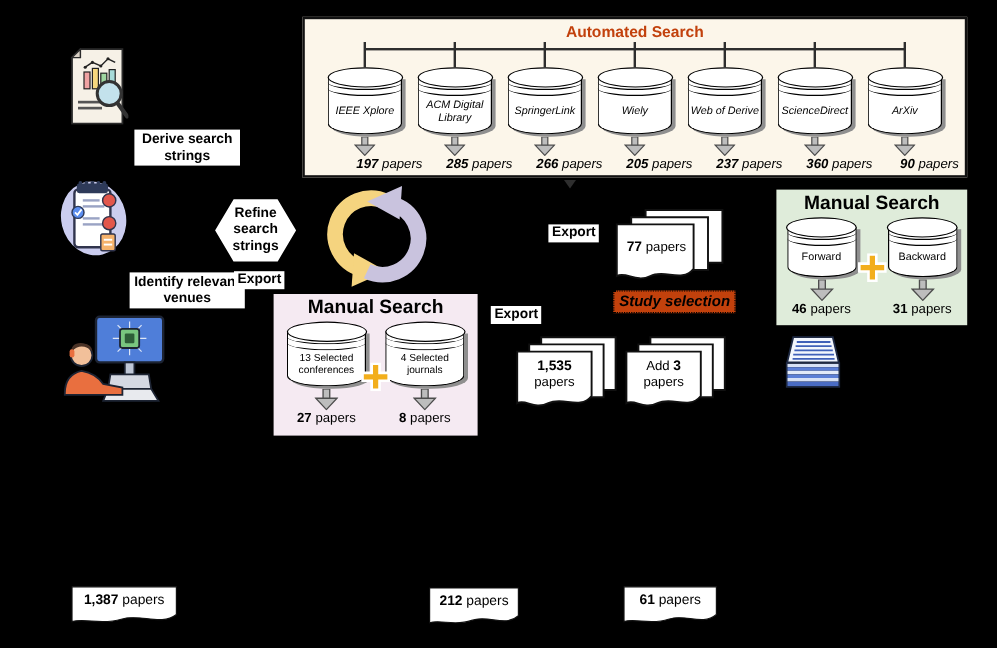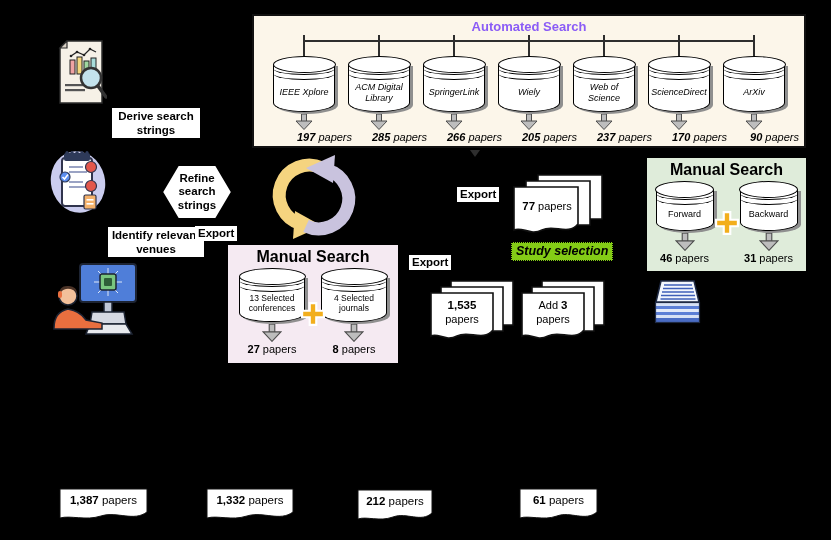--- a/index.html
+++ b/index.html
@@ -5,21 +5,21 @@
   * { box-sizing: border-box; margin: 0; padding: 0; }
   html,body { background:#000; }
   body { font-family:"Liberation Sans", sans-serif; }
   #canvas { position:relative; width:831px; height:540px; background:#000; overflow:hidden; }
 
   .abs { position:absolute; }
 
   
   .auto-panel { left:252px; top:14px; width:554px; height:134px;
     background:#FCF6EA; border:2px solid #111; }
-  .auto-title { text-align:center; font-weight:bold; font-size:13px; margin-top:3px; color:#8b5cf6; }
+  .auto-title { text-align:center; font-weight:bold; font-size:13px; margin-top:3px; color:#c2410c; }
   .connector { position:absolute; top:24px; left:50px; right:50px; height:2px; background:#2e2e2e; }
   .db-row { display:flex; justify-content:space-between; padding:0 14px; margin-top:1px;font-style:italic; }
   .db-col { width:72px; display:flex; flex-direction:column; align-items:center; }
   .stub { width:2px; height:21px; background:#2e2e2e; }
 
   
   .cyl { position:relative; width:62px; height:48px; background:#fff;
     border:1.5px solid #000; border-top:none;
     border-radius:0 0 31px 31px / 0 0 9px 9px;
     box-shadow:3px 2px 0 #8f8f8f; margin-top:8px; }
@@ -63,21 +63,21 @@
   .green-panel .cyl.small .lbl { font-size:9px; }
   .plus { position:absolute; left:50%; transform:translateX(-50%); }
   .pink-panel .plus { top:32px; } .green-panel .plus { top:28px; }
   .panel .count { font-weight:normal; }
 
   
   .stack { }
   .stack-text { position:absolute; text-align:center; color:#000; font-size:11px; line-height:1.25; }
   .stack-text b { font-size:11.5px; }
 
-  .study { background:#84cc16; border:1.6px dotted #000; font-style:italic; font-weight:bold;
+  .study { background:#c2410c; border:1.6px dotted #000; font-style:italic; font-weight:bold;
     font-size:12.5px; color:#000; padding:0 4px; line-height:17px; white-space:nowrap; }
 
   
   .doc { height:36px; }
   .doc .doc-text { position:absolute; left:0; right:0; top:6px; text-align:center;
     font-size:11.5px; color:#000; white-space:nowrap; }
 
   .tiny-arrow { width:0; height:0; border-left:5px solid transparent;
     border-right:5px solid transparent; border-top:7px solid #2e2e2e; }
 </style>
@@ -145,41 +145,41 @@
             <polygon points="1,7 17,7 9,15.5" fill="#BDBDBD" stroke="#4d4d4d"></polygon>
           </svg>
         <div class="count"><b>205</b> <span>papers</span></div>
       </div>
 
       <div class="db-col">
         <div class="stub"></div>
         <div class="cyl">
             <i class="r1"></i>
             <i class="r2"></i>
-          <div class="lbl">Web of Science</div>
+          <div class="lbl">Web of Derive</div>
           </div>
         <svg class="darr" width="18" height="16" viewBox="0 0 18 16">
             <rect x="6.5" y="0" width="5" height="7.5" fill="#BDBDBD" stroke="#4d4d4d"></rect>
             <polygon points="1,7 17,7 9,15.5" fill="#BDBDBD" stroke="#4d4d4d"></polygon>
           </svg>
         <div class="count"><b>237</b> <span>papers</span></div>
       </div>
 
       <div class="db-col">
         <div class="stub"></div>
         <div class="cyl">
             <i class="r1"></i>
             <i class="r2"></i>
           <div class="lbl">ScienceDirect</div>
           </div>
         <svg class="darr" width="18" height="16" viewBox="0 0 18 16">
             <rect x="6.5" y="0" width="5" height="7.5" fill="#BDBDBD" stroke="#4d4d4d"></rect>
             <polygon points="1,7 17,7 9,15.5" fill="#BDBDBD" stroke="#4d4d4d"></polygon>
           </svg>
-        <div class="count"><b>170</b> <span>papers</span></div>
+        <div class="count"><b>360</b> <span>papers</span></div>
       </div>
 
       <div class="db-col">
         <div class="stub"></div>
         <div class="cyl">
             <i class="r1"></i>
             <i class="r2"></i>
           <div class="lbl">ArXiv</div>
           </div>
         <svg class="darr" width="18" height="16" viewBox="0 0 18 16">
@@ -229,21 +229,21 @@
     <rect x="23" y="38" width="18" height="2" fill="#9aa3c4"></rect>
     <circle cx="19" cy="29" r="5" fill="#5B8DEF" stroke="#2E3A59" stroke-width="1.2"></circle>
     <path d="M16.5 29 l2 2 l3.5 -4.5" fill="none" stroke="#fff" stroke-width="1.5"></path>
     <circle cx="45" cy="19" r="5.5" fill="#E2574C" stroke="#30344d" stroke-width="1.2"></circle>
     <circle cx="45" cy="38" r="5.5" fill="#E2574C" stroke="#30344d" stroke-width="1.2"></circle>
     <rect x="38" y="47" width="12" height="14" rx="1.5" fill="#F5B26B" stroke="#30344d" stroke-width="1.2"></rect>
     <rect x="40.5" y="51" width="7" height="1.6" fill="#fff"></rect>
       <rect x="40.5" y="55" width="7" height="1.6" fill="#fff"></rect>
   </svg>
 
-  <div class="abs hex" style="left:160px; top:163px;">
+  <div class="abs hex" style="left:176px; top:163px;">
     <svg width="74" height="58" viewBox="0 0 74 58">
       <polygon points="18,2 56,2 72,29 56,56 18,56 2,29" fill="#fff" stroke="#000" stroke-width="2.2"></polygon>
     </svg>
     <div class="hex-text">Refine search strings</div>
   </div>
 
   <div class="abs lbl-box" style="left:108px; top:227px; width:96px;">Identify relevant venues</div>
 
   <div class="abs tag" style="left:195px; top:226px;">Export</div>
 
@@ -397,26 +397,20 @@
     <rect x="3.5" y="22.5" width="44" height="20" fill="none" stroke="#1F2A44" stroke-width="1.2"></rect>
   </svg>
 
   <div class="abs doc" style="left:59px; top:488px; width:89px;">
     <svg width="89" height="36" viewBox="0 0 89 36">
       <path d="M1,1 H88 V24 C75,34 58,23 42,28 C26,33 12,27 1,30 Z" fill="#fff" stroke="#111"></path>
     </svg>
     <div class="doc-text"><b>1,387</b> <span>papers</span></div>
   </div>
 
-  <div class="abs doc" style="left:206px; top:488px; width:88px;">
-    <svg width="88" height="36" viewBox="0 0 88 36">
-      <path d="M1,1 H87 V24 C74,34 57,23 41,28 C25,33 12,27 1,30 Z" fill="#fff" stroke="#111"></path>
-    </svg>
-    <div class="doc-text"><b>1,332</b> <span>papers</span></div>
-  </div>
 
   <div class="abs doc" style="left:357px; top:489px; width:76px;">
     <svg width="76" height="36" viewBox="0 0 76 36">
       <path d="M1,1 H75 V24 C64,34 50,23 36,28 C22,33 10,27 1,30 Z" fill="#fff" stroke="#111"></path>
     </svg>
     <div class="doc-text"><b>212</b> <span>papers</span></div>
   </div>
 
   <div class="abs doc" style="left:519px; top:488px; width:79px;">
     <svg width="79" height="36" viewBox="0 0 79 36">

